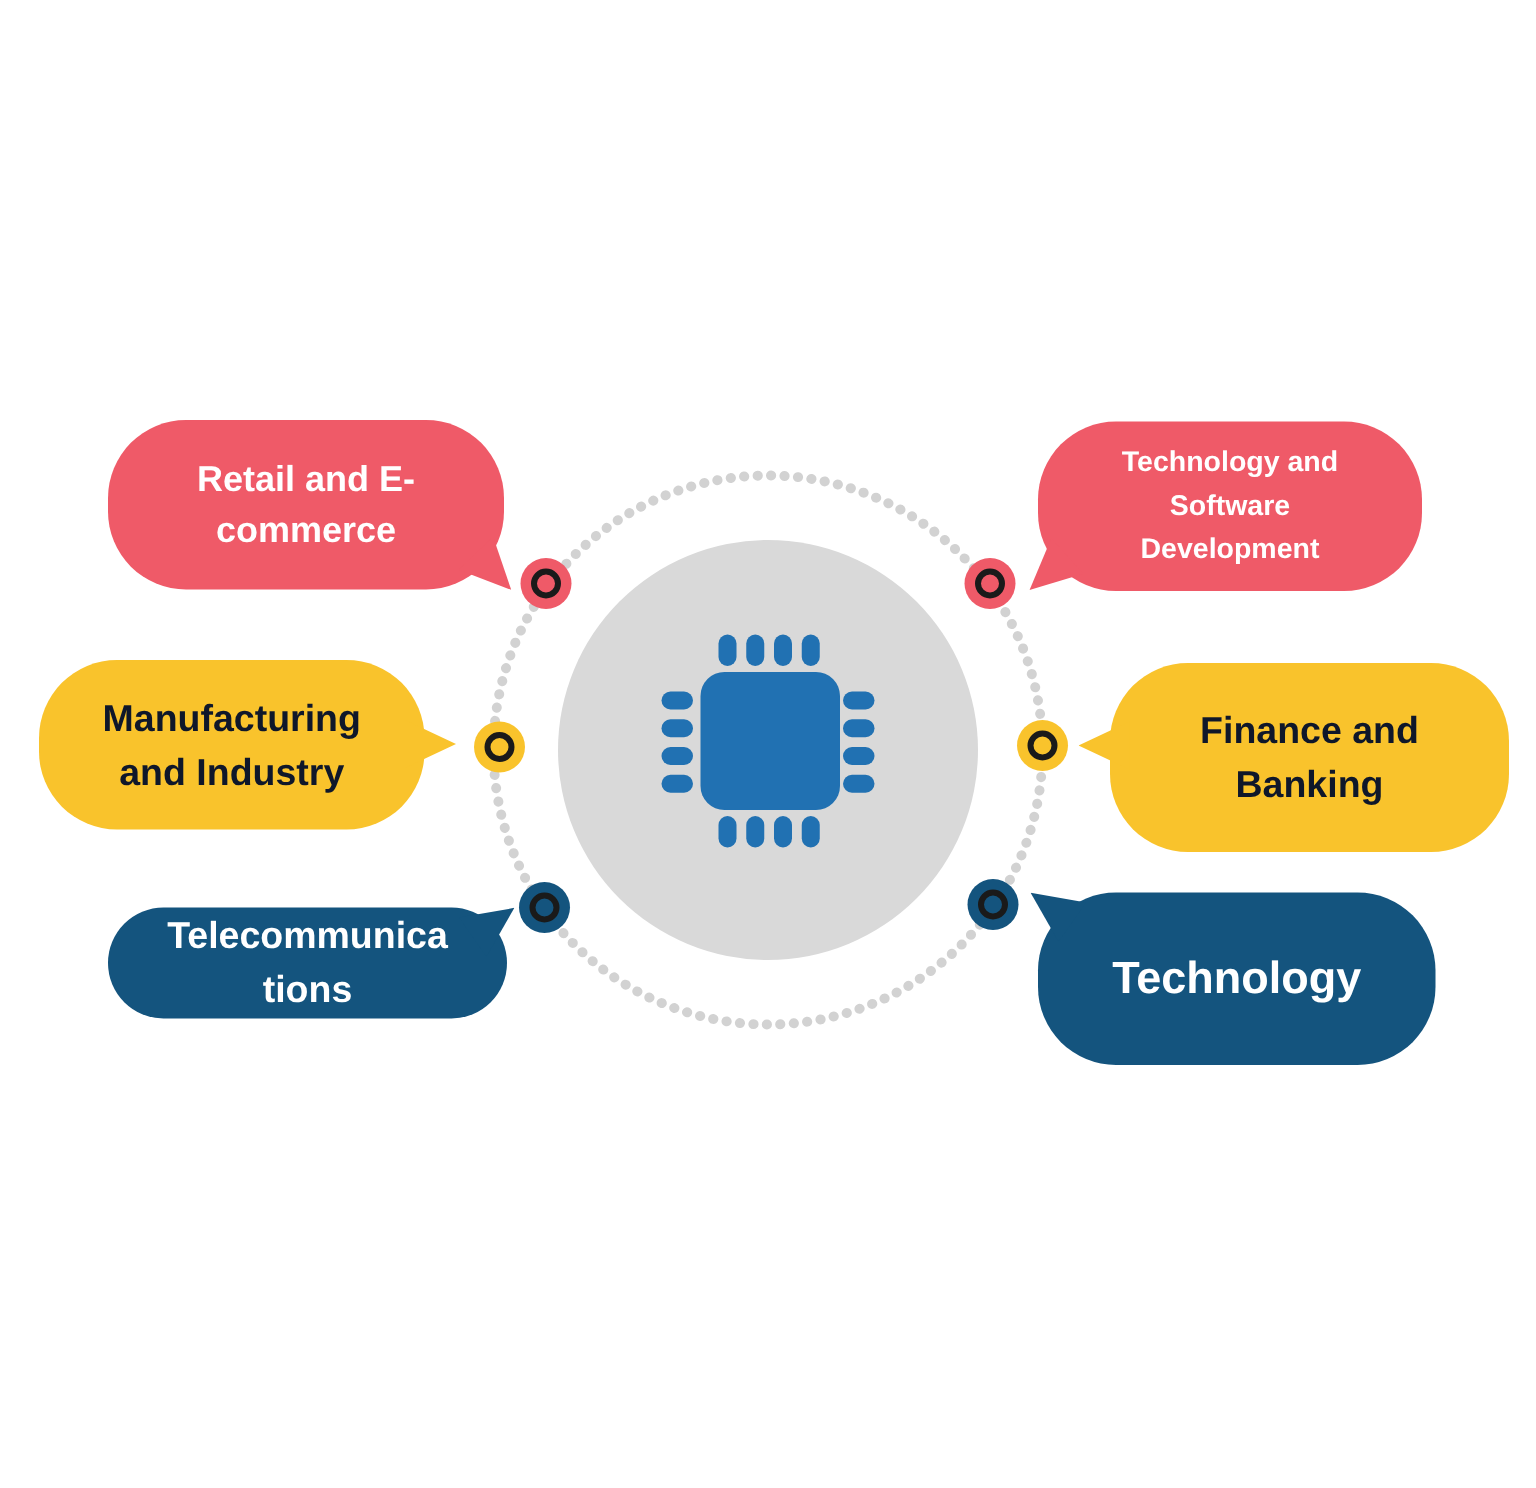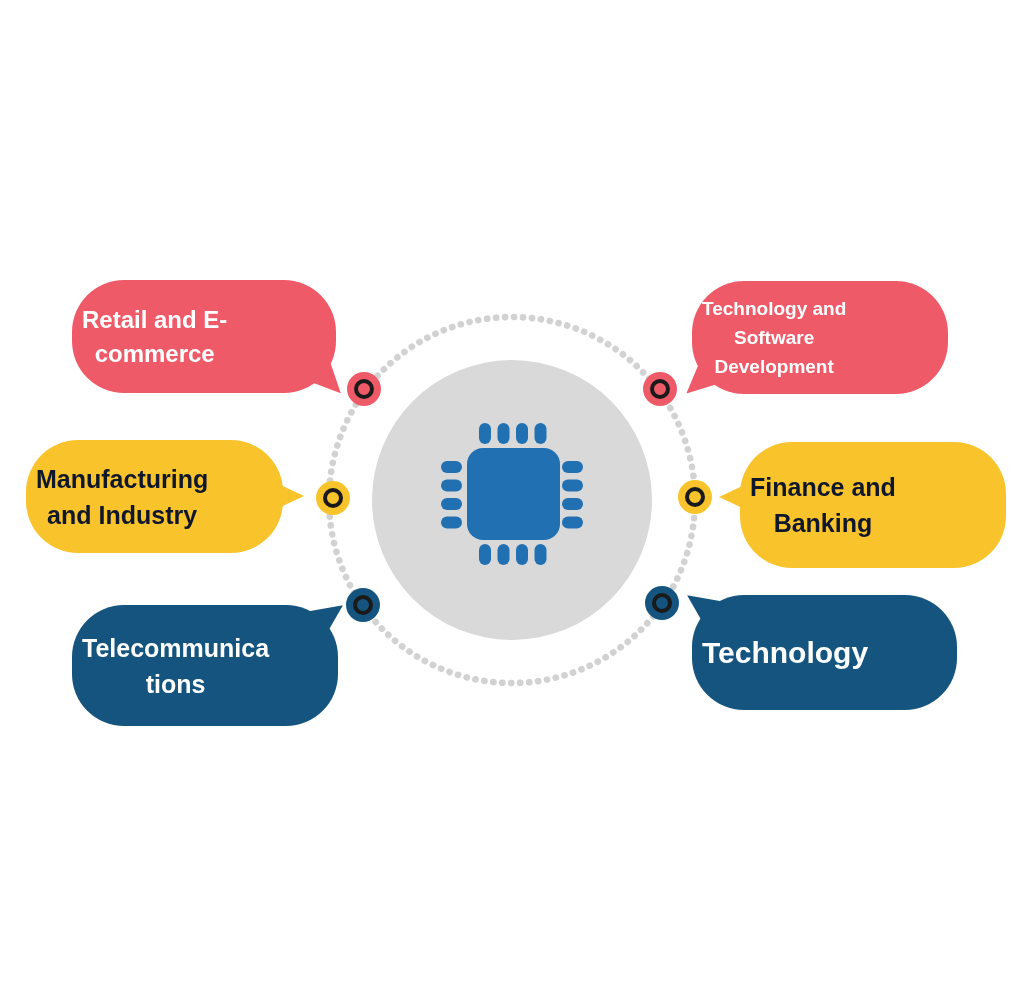--- a/index.html
+++ b/index.html
@@ -60,20 +60,21 @@
   .marker-yellow-right { left: 678px; top: 480px; }
   .marker-blue-left    { left: 346px; top: 588px; }
   .marker-blue-right   { left: 645px; top: 586px; }
 
   
   .bubble {
     position: absolute;
     border-radius: 52px;
     display: flex;
     align-items: center;
+    justify-content: center;
     text-align: center;
     font-weight: 700;
   }
   .bubble .label {
     position: relative;
     white-space: pre-line;
     z-index: 2;
     padding: 0 10px;
   }
   .bubble .tail {
@@ -129,21 +130,21 @@
     width: 266px; height: 126px;
     font-size: 25px; line-height: 36px;
   }
   .bubble-finance .tail {
     left: -21px; top: 39px;
   }
 
   
   .bubble-telecom {
     left: 72px; top: 605px;
-    width: 266px; height: 121px;
+    width: 266px; height: 74px;
     font-size: 25px; line-height: 36px;
   }
   .bubble-telecom .tail {
     right: -8px; top: -6px;
     transform: rotate(-35deg);
   }
 
   
   .bubble-healthcare {
     left: 692px; top: 595px;

